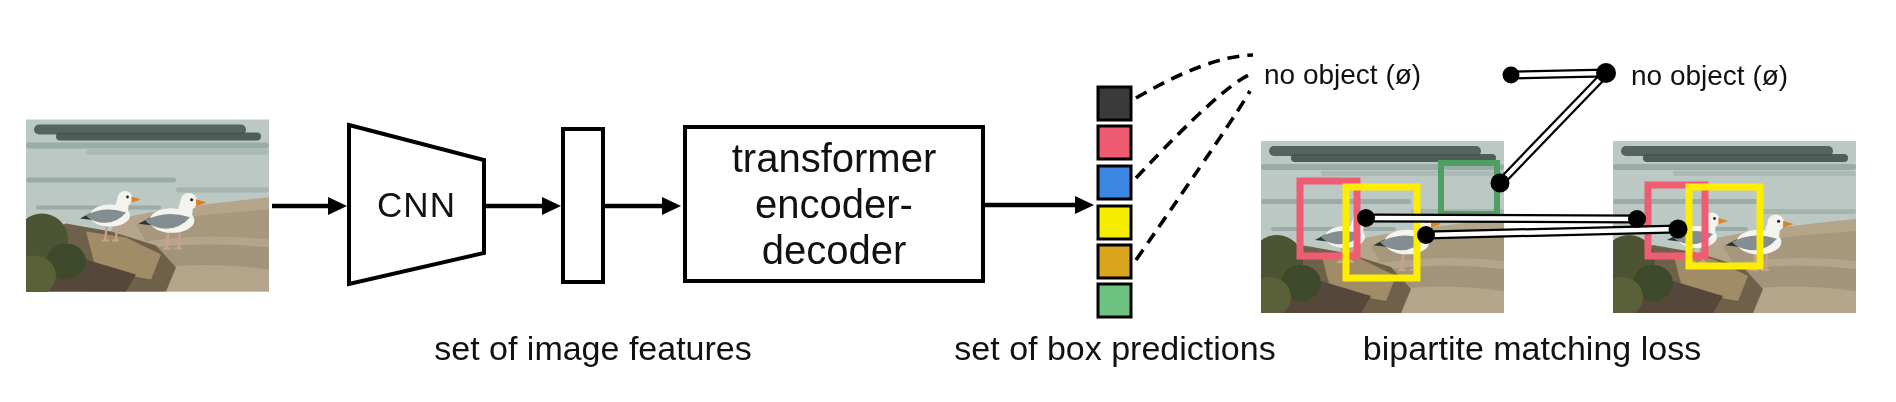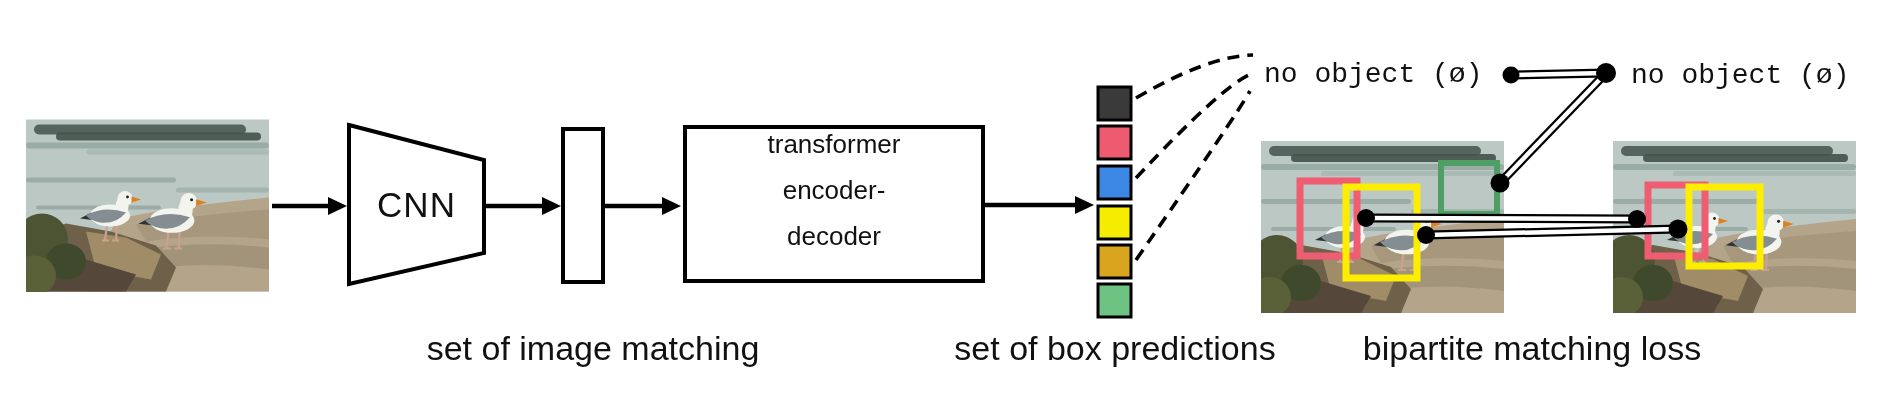--- a/index.html
+++ b/index.html
@@ -2,26 +2,26 @@
 <html><head>
 <meta charset="utf-8">
 <style>
   html,body{margin:0;padding:0;background:#fff;}
   #figure{position:relative;width:1896px;height:402px;background:#ffffff;overflow:hidden;
           font-family:"Liberation Sans","DejaVu Sans",sans-serif;}
   #gfx{position:absolute;left:0;top:0;}
   .label{position:absolute;color:#111;}
   .block-label{display:flex;align-items:center;justify-content:center;text-align:center;}
   .cnn{left:349px;top:125px;width:135px;height:159px;font-size:35px;letter-spacing:1px;}
-  .tf{left:685px;top:113px;width:298px;height:154px;font-size:26px;line-height:46px;white-space:pre-line;}
+  .tf{left:685px;top:127px;width:298px;height:154px;font-size:40px;line-height:46px;white-space:pre-line;}
   .caption{top:330px;width:400px;text-align:center;font-size:34px;line-height:36px;}
   .cap-feat{left:393px;}
   .cap-pred{left:915px;text-align:center;}
   .cap-match{left:1332px;}
-  .noobj{font-family:Liberation Mono, monospace;font-size:28px;line-height:32px;text-align:center;}
+  .noobj{font-family:Liberation Sans, sans-serif;font-size:28px;line-height:32px;text-align:center;}
   .noobj-l{left:1264px;top:59px;}
   .noobj-r{left:1631px;top:60px;}
 </style>
 </head>
 <body>
 
 <div id="figure">
 
   <svg id="gfx" width="1896" height="402" viewBox="0 0 1896 402">
     <defs>
@@ -135,21 +135,21 @@
       <circle cx="1678" cy="229" r="9.5"></circle>
     </g>
   </svg>
 
   <div class="label block-label cnn">CNN</div>
 
   <div class="label block-label tf">transformer
 encoder-
 decoder</div>
 
-  <div class="label caption cap-feat">set of image matching</div>
+  <div class="label caption cap-feat">set of image features</div>
 
   <div class="label caption cap-pred">set of box predictions</div>
 
   <div class="label caption cap-match">bipartite matching loss</div>
 
   <div class="label noobj noobj-l">no object (ø)</div>
 
   <div class="label noobj noobj-r">no object (ø)</div>
 </div>
 

